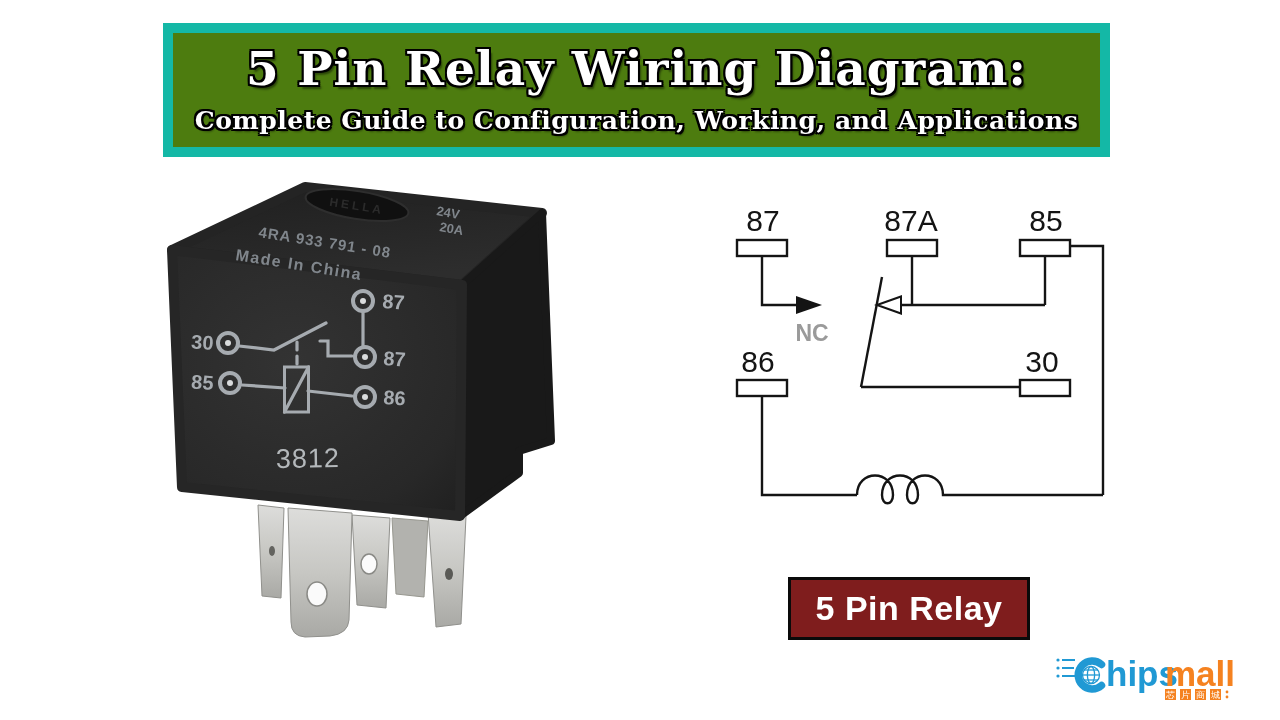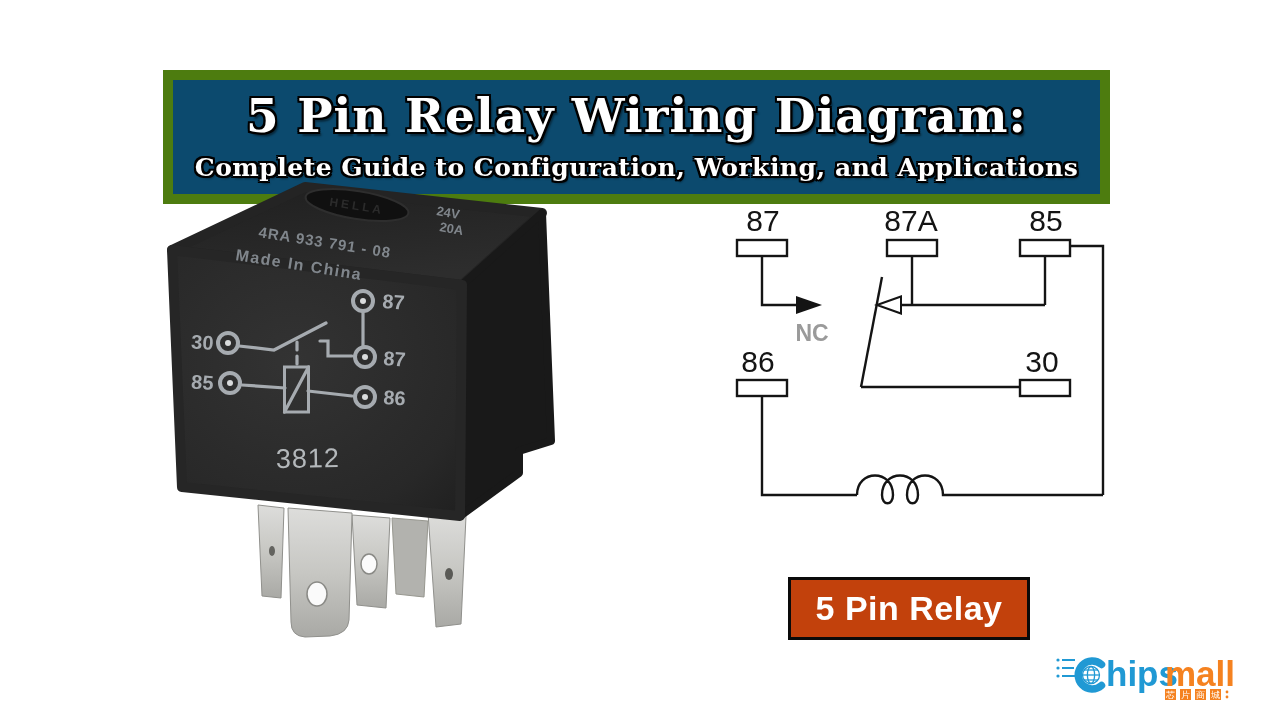--- a/index.html
+++ b/index.html
@@ -1,33 +1,33 @@
 <!DOCTYPE html>
 <html><head>
 <meta charset="utf-8">
 <style>
   html,body{margin:0;padding:0;background:#ffffff;width:1280px;height:720px;overflow:hidden;
     font-family:"Liberation Sans",sans-serif;}
   .stage{position:relative;width:1280px;height:720px;background:#fff;}
 
   
   .banner{position:absolute;left:163px;top:23px;width:927px;height:114px;
-    background:#0c4a6e;border:10px solid #4d7c0f;text-align:center;margin-top:47px;}
+    background:#4d7c0f;border:10px solid #14b8a6;text-align:center;}
   .banner .title{margin:6px 0 0 0;font-family:"DejaVu Serif",serif;font-weight:bold;
     font-size:47px;line-height:60px;color:#ffffff;letter-spacing:1px;
     text-shadow:-2px -2px 0 #000,2px -2px 0 #000,-2px 2px 0 #000,2px 2px 0 #000,
       -2px 0 0 #000,2px 0 0 #000,0 -2px 0 #000,0 2px 0 #000,3px 4px 2px rgba(0,0,0,.45);}
   .banner .subtitle{margin:6px 0 0 0;font-family:"DejaVu Serif",serif;font-weight:bold;
     font-size:25px;line-height:32px;color:#ffffff;letter-spacing:.5px;
     text-shadow:-2px -2px 0 #000,2px -2px 0 #000,-2px 2px 0 #000,2px 2px 0 #000,
       -2px 0 0 #000,2px 0 0 #000,0 -2px 0 #000,0 2px 0 #000,2px 3px 2px rgba(0,0,0,.4);text-align:center;}
 
   
   .caption-box{position:absolute;left:788px;top:577px;width:236px;height:57px;
-    background:#c2410c;border:3px solid #0a0a0a;color:#ffffff;font-weight:bold;
+    background:#7f1d1d;border:3px solid #0a0a0a;color:#ffffff;font-weight:bold;
     font-size:34px;line-height:56px;text-align:center;letter-spacing:.5px;}
 
   svg{position:absolute;}
   .sch-line{stroke:#141414;stroke-width:2.4;fill:none;}
   .sch-box{fill:#ffffff;stroke:#141414;stroke-width:2.4;}
   .sch-label{font-family:"Liberation Sans",sans-serif;font-size:30px;fill:#141414;}
   .relay-print{stroke:#a6abb0;stroke-width:3.2;fill:none;stroke-linecap:round;}
   .relay-label{font-family:"Liberation Sans",sans-serif;font-weight:bold;font-size:20px;fill:#a6abb0;}
   .topface-text{font-family:"Liberation Sans",sans-serif;font-weight:bold;fill:#80868c;}
 </style>

